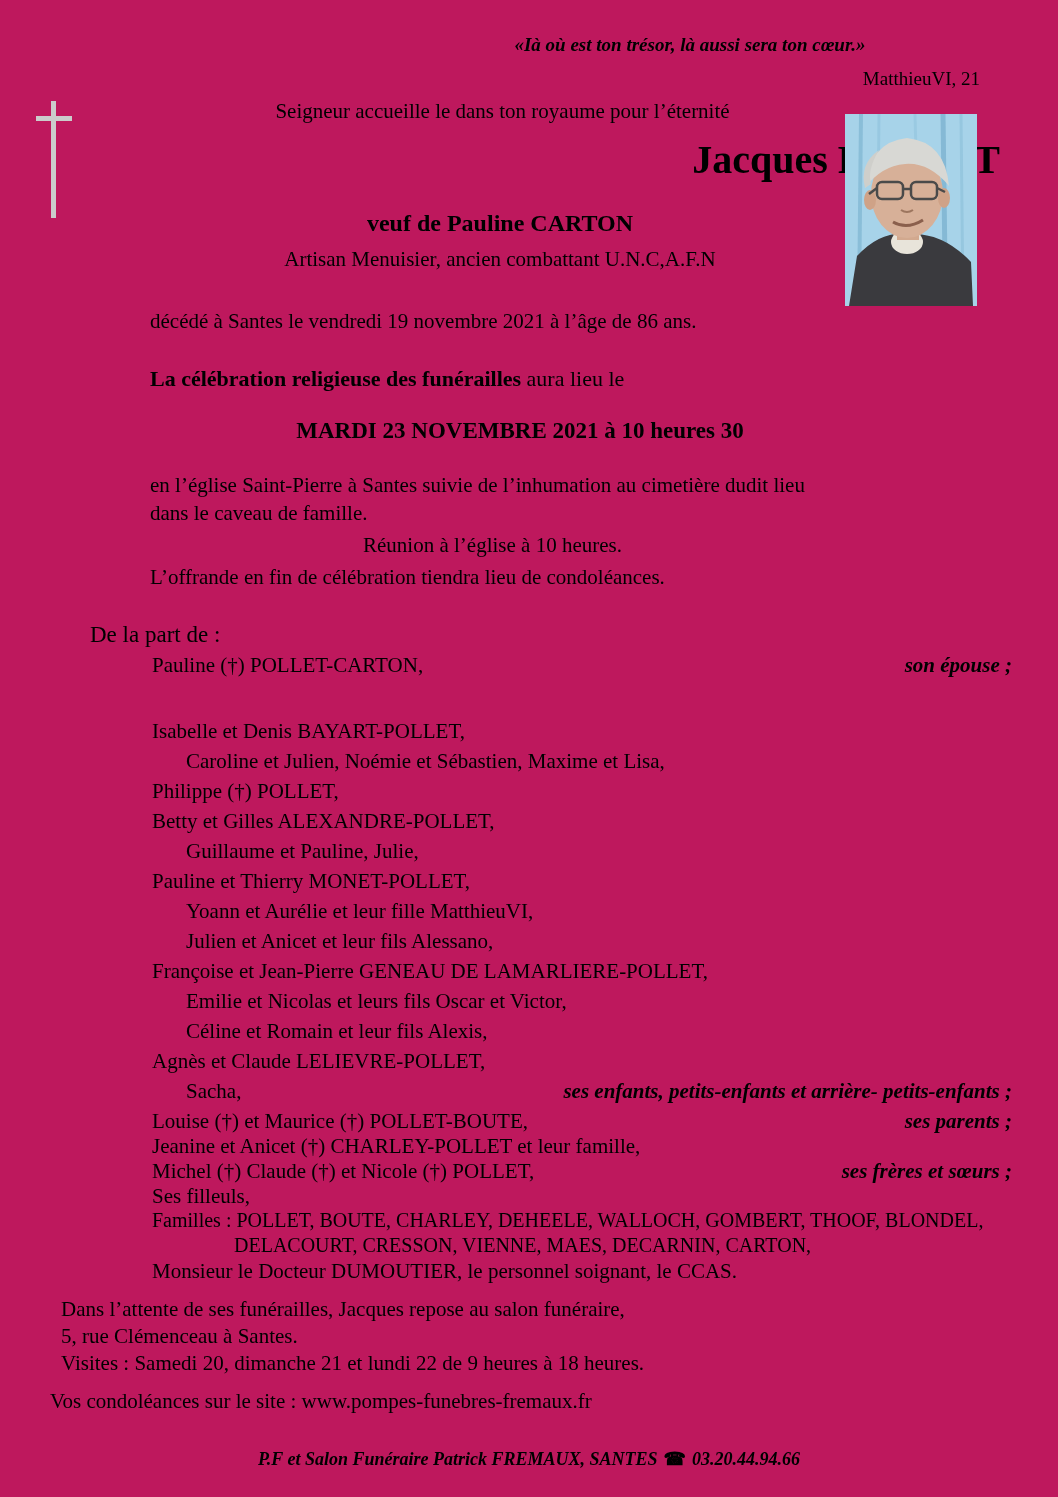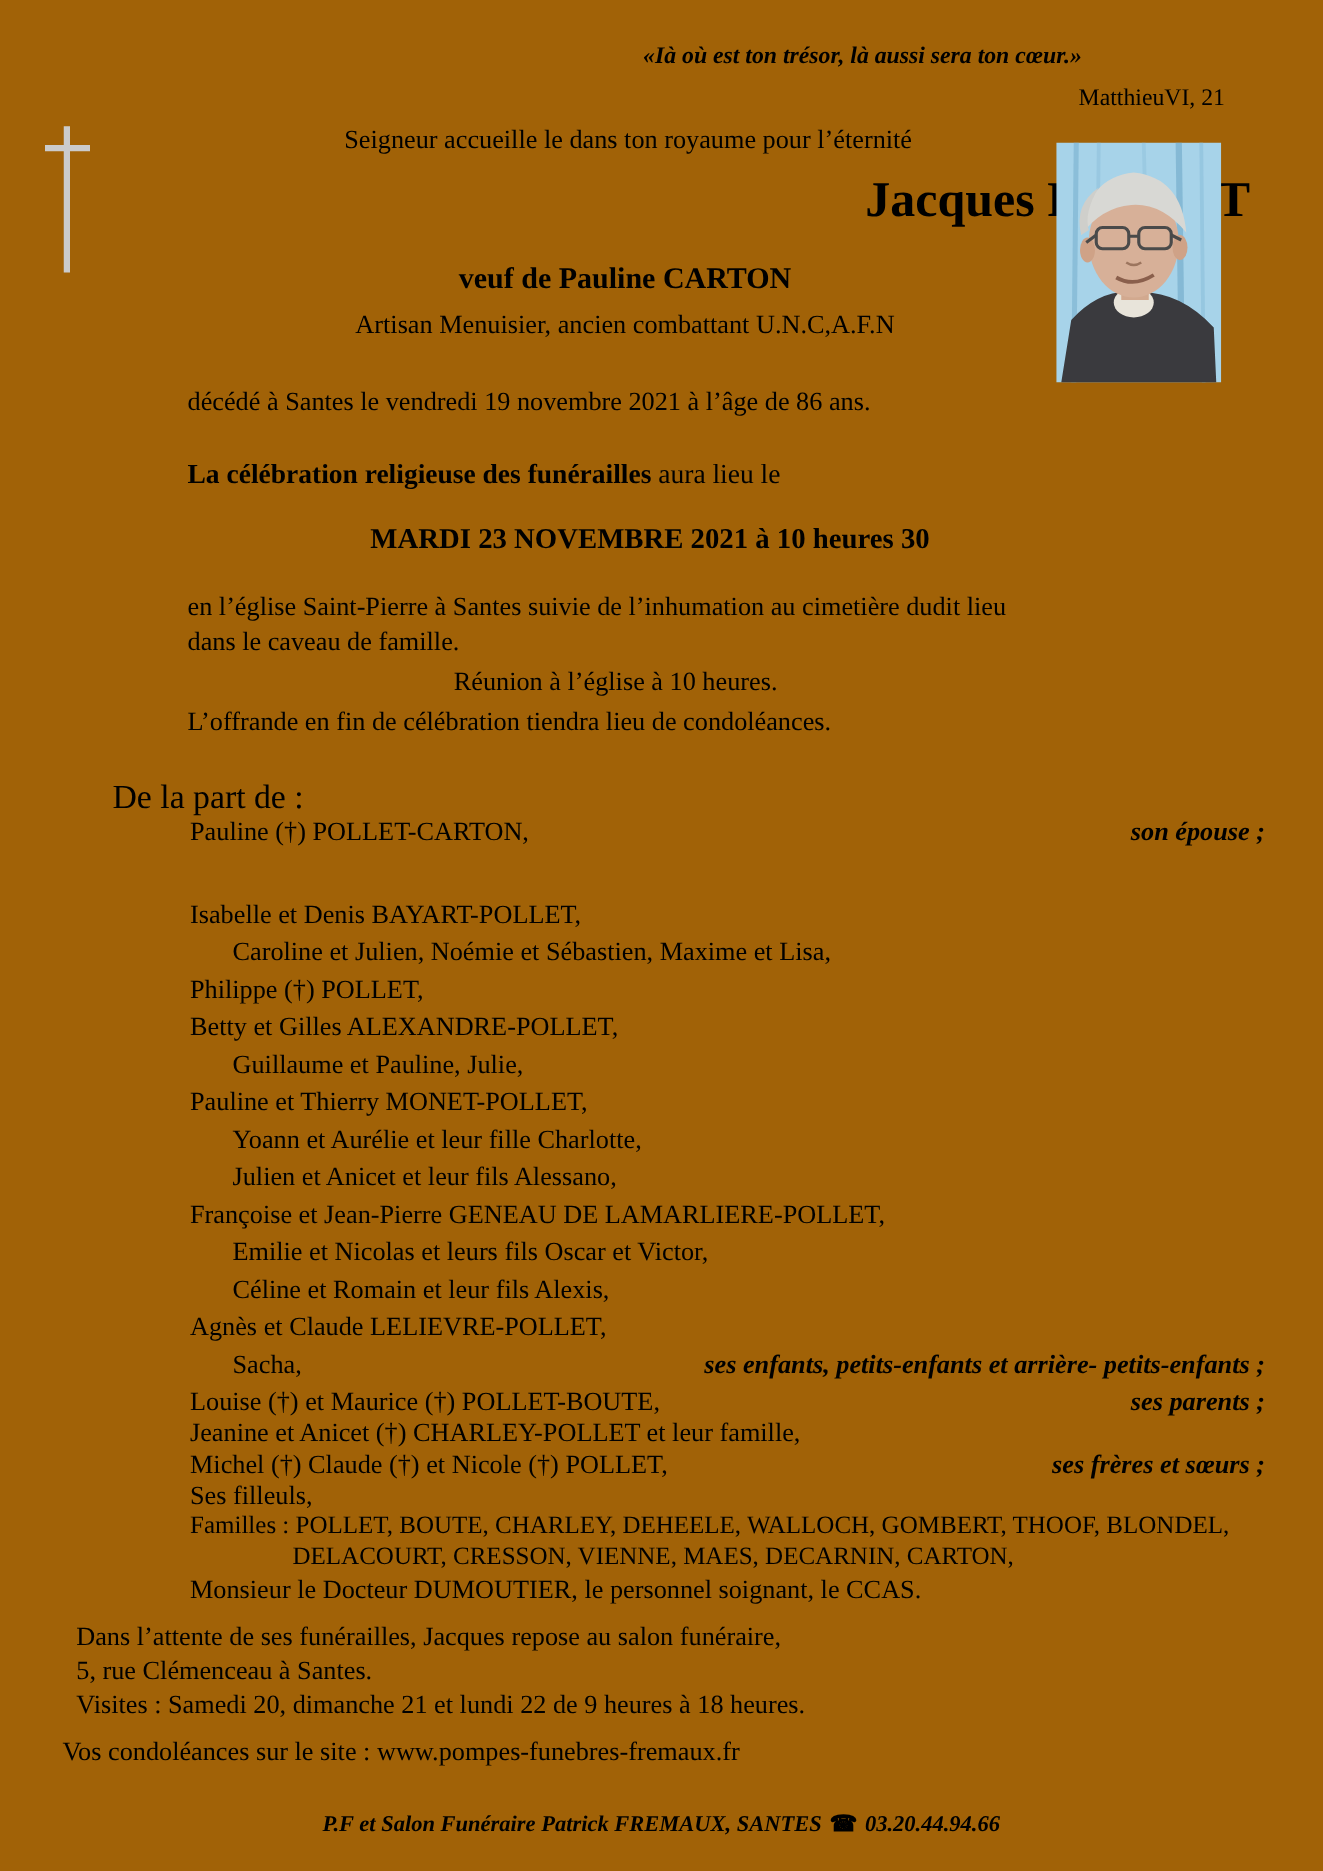--- a/index.html
+++ b/index.html
@@ -1,17 +1,17 @@
 <!DOCTYPE html>
 <html lang="fr"><head>
 <meta charset="utf-8">
 <style>
   html,body { margin:0; padding:0; background:#ffffff; }
   .page {
-    position:relative; width:1058px; height:1497px; background:#a16207;
+    position:relative; width:1058px; height:1497px; background:#be185d;
     font-family:"Liberation Serif", serif; color:#000; overflow:hidden;
   }
   .abs { position:absolute; white-space:nowrap; }
 
   .quote { top:34px; left:440px; width:500px; text-align:center;
            font-size:19px; font-weight:bold; font-style:italic; }
   .attribution { top:68px; left:700px; width:280px; text-align:right;
                  font-size:19px; font-weight:normal; }
 
   .cross-v { position:absolute; left:51px; top:101px; width:5px; height:117px; background:#cbcbcb; }
@@ -26,21 +26,21 @@
 
   .death-line   { top:309px; left:150px; font-size:21px; }
   .celebration  { top:366px; left:150px; font-size:22px; }
   .celebration .b { font-weight:bold; }
   .date-line    { top:418px; left:0; width:1040px; text-align:center; font-size:23px; font-weight:bold; }
   .church1      { top:473px; left:150px; font-size:21px; }
   .church2      { top:501px; left:150px; font-size:21px; }
   .meeting      { top:533px; left:0; width:985px; text-align:center; font-size:21px; }
   .offering     { top:565px; left:150px; font-size:21px; }
 
-  .family-intro { top:622px; left:90px; font-size:27px; }
+  .family-intro { top:622px; left:90px; font-size:23px; }
   .family-list  { position:absolute; top:653px; left:152px; width:860px; font-size:21px; }
   .fl { height:30px; white-space:nowrap; }
   .fl .note { float:right; font-weight:bold; font-style:italic; }
   .fl.gap-after { margin-bottom:36px; }
   .fl.indent1 { padding-left:34px; }
   .fl.indent2 { padding-left:82px; }
   .fl.tight { height:25px; }
   .fl.small { font-size:20px; }
 
   .wake { position:absolute; top:1296px; left:50px; font-size:21px; line-height:27px; white-space:nowrap;margin-left:11px; }
@@ -110,21 +110,21 @@
   <div class="abs family-intro">De la part de :</div>
 
   <div class="family-list">
     <div class="fl gap-after"><span>Pauline (†) POLLET-CARTON,</span><span class="note">son épouse ;</span></div>
     <div class="fl"><span>Isabelle et Denis BAYART-POLLET,</span></div>
     <div class="fl indent1"><span>Caroline et Julien, Noémie et Sébastien, Maxime et Lisa,</span></div>
     <div class="fl"><span>Philippe (†) POLLET,</span></div>
     <div class="fl"><span>Betty et Gilles ALEXANDRE-POLLET,</span></div>
     <div class="fl indent1"><span>Guillaume et Pauline, Julie,</span></div>
     <div class="fl"><span>Pauline et Thierry MONET-POLLET,</span></div>
-    <div class="fl indent1"><span>Yoann et Aurélie et leur fille Charlotte,</span></div>
+    <div class="fl indent1"><span>Yoann et Aurélie et leur fille MatthieuVI,</span></div>
     <div class="fl indent1"><span>Julien et Anicet et leur fils Alessano,</span></div>
     <div class="fl"><span>Françoise et Jean-Pierre GENEAU DE LAMARLIERE-POLLET,</span></div>
     <div class="fl indent1"><span>Emilie et Nicolas et leurs fils Oscar et Victor,</span></div>
     <div class="fl indent1"><span>Céline et Romain et leur fils Alexis,</span></div>
     <div class="fl"><span>Agnès et Claude LELIEVRE-POLLET,</span></div>
     <div class="fl indent1"><span>Sacha,</span><span class="note">ses enfants, petits-enfants et arrière- petits-enfants ;</span></div>
     <div class="fl tight"><span>Louise (†) et Maurice (†) POLLET-BOUTE,</span><span class="note">ses parents ;</span></div>
     <div class="fl tight"><span>Jeanine et Anicet (†) CHARLEY-POLLET et leur famille,</span></div>
     <div class="fl tight"><span>Michel (†) Claude (†) et Nicole (†) POLLET,</span><span class="note">ses frères et sœurs ;</span></div>
     <div class="fl tight"><span>Ses filleuls,</span></div>

